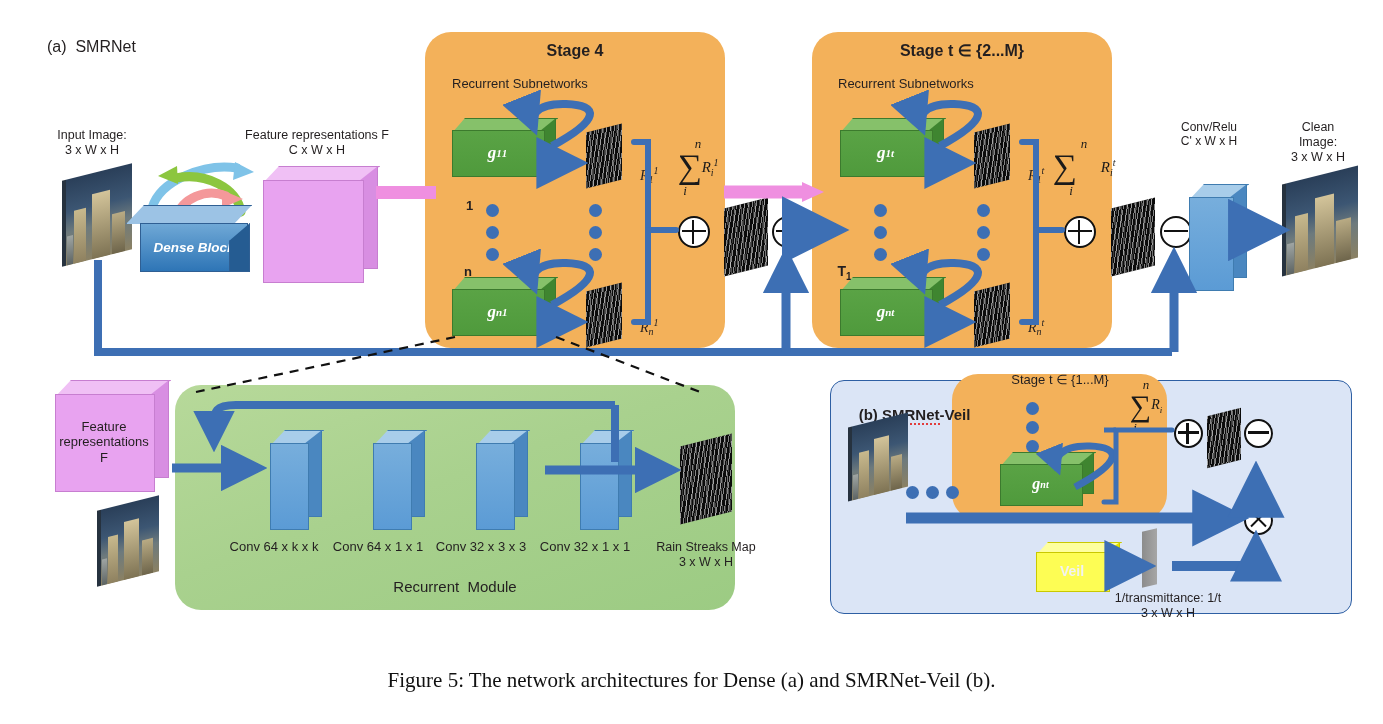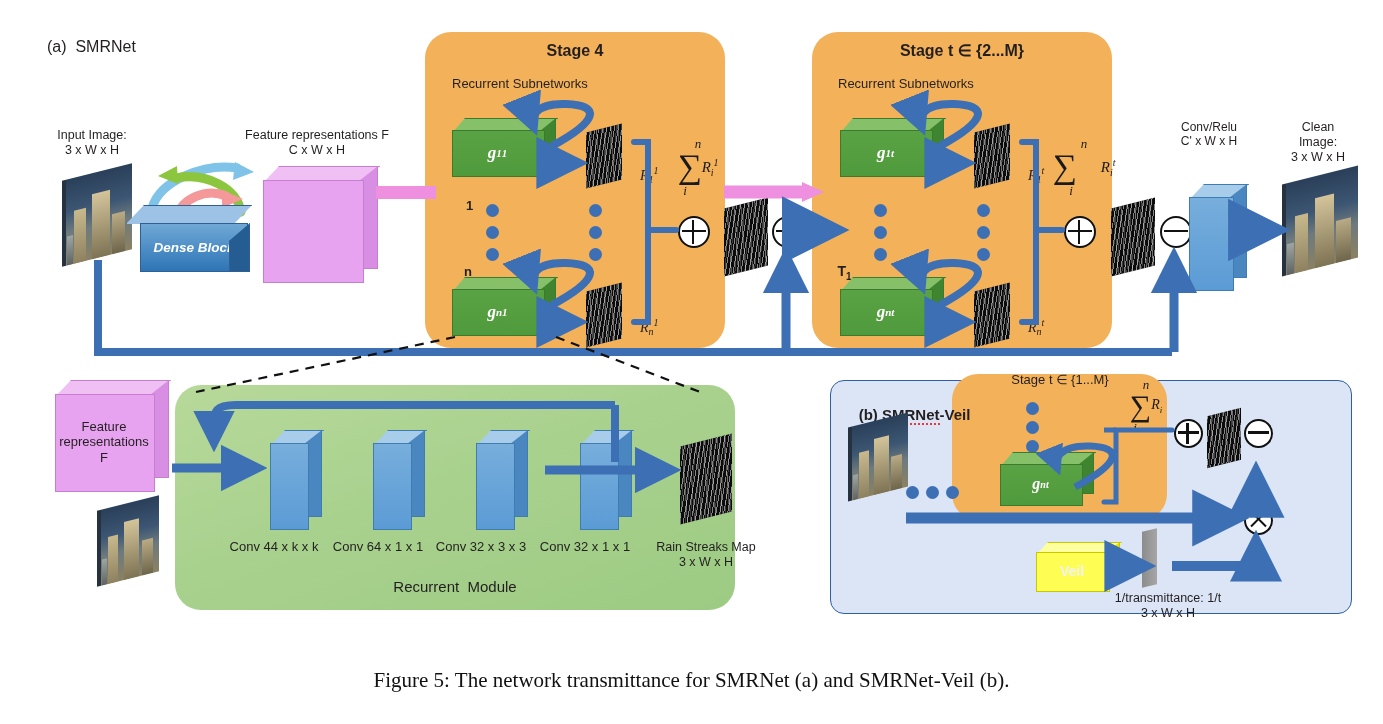--- a/index.html
+++ b/index.html
@@ -338,21 +338,21 @@
     <div class="st"></div>
       <div class="ss"></div>
       <div class="sf"></div>
     </div>
   <div class="slab" style="left:580px;top:430px;width:52px;height:98px;">
     <div class="st"></div>
       <div class="ss"></div>
       <div class="sf"></div>
     </div>
 
-  <div class="lbl ctr" style="left:274px;top:539px;font-size:13px;">Conv 44 x k x k</div>
+  <div class="lbl ctr" style="left:274px;top:539px;font-size:13px;">Conv 64 x k x k</div>
   <div class="lbl ctr" style="left:378px;top:539px;font-size:13px;">Conv 64 x 1 x 1</div>
   <div class="lbl ctr" style="left:481px;top:539px;font-size:13px;">Conv 32 x 3 x 3</div>
   <div class="lbl ctr" style="left:585px;top:539px;font-size:13px;">Conv 32 x 1 x 1</div>
 
   <div class="lbl ctr" style="left:455px;top:578px;font-size:15px;">Recurrent  Module</div>
 
   <div class="tile" style="left:680px;top:440px;width:52px;height:78px;"></div>
   <div class="lbl ctr" style="left: 706px; top: 540px; font-size: 12.5px; text-align: center; white-space: pre-line;">Rain Streaks Map
 3 x W x H</div>
 
@@ -473,15 +473,15 @@
     <path d="M1075,487 C1122,462 1122,447 1090,446 C1058,445 1054,460 1058,470" stroke="#3d6fb4" stroke-width="7" fill="none" marker-end="url(#ahS)"></path>
     <path d="M1104,430 L1116,430 L1116,430" stroke="#3d6fb4" stroke-width="5" fill="none"></path>
     <path d="M1104,502 L1116,502 L1116,430 L1172,430" stroke="#3d6fb4" stroke-width="5" fill="none" stroke-linecap="round"></path>
 
     <path d="M906,518 L1238,518" stroke="#3d6fb4" stroke-width="11" fill="none" marker-end="url(#ah)"></path>
     <path d="M1256,498 L1256,472" stroke="#3d6fb4" stroke-width="11" fill="none" marker-end="url(#ah)"></path>
     <path d="M1124,566 L1146,566" stroke="#3d6fb4" stroke-width="10" fill="none" marker-end="url(#ah)"></path>
     <path d="M1172,566 L1256,566 L1256,540" stroke="#3d6fb4" stroke-width="10" fill="none" marker-end="url(#ah)"></path>
   </svg>
 
-  <div class="caption" style="top:668px;">Figure 5: The network transmittance for SMRNet (a) and SMRNet-Veil (b).</div>
+  <div class="caption" style="top:668px;">Figure 5: The network architectures for Dense (a) and SMRNet-Veil (b).</div>
 
 </div>
 
 </body></html>

